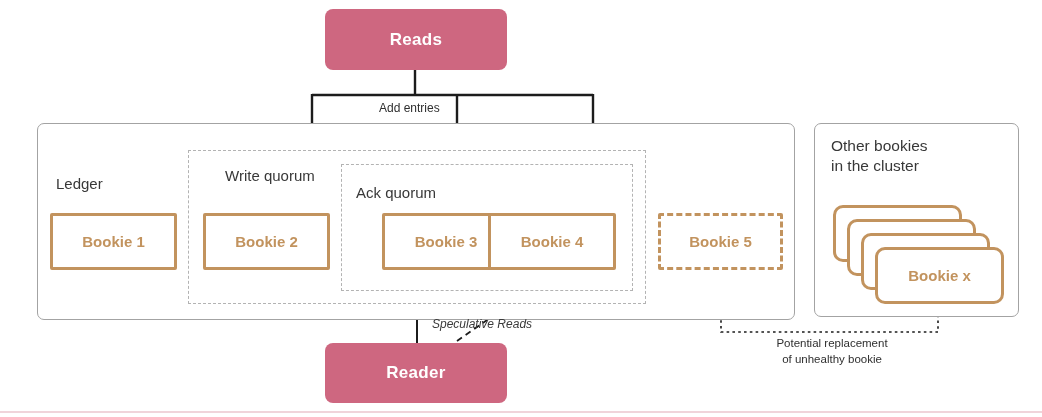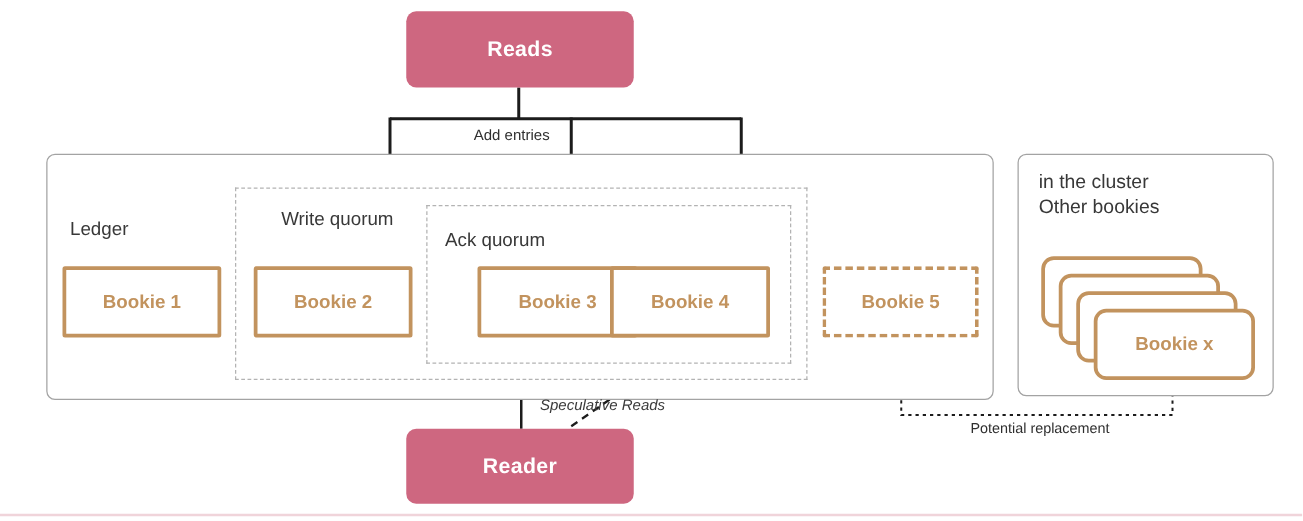--- a/index.html
+++ b/index.html
@@ -94,36 +94,37 @@
   </div>
   <div class="bookie" style="left:488px;top:213px;width:128px;">
     <span>Bookie 4</span>
   </div>
   <div class="bookie dashed" style="left:658px;top:213px;width:125px;">
     <span>Bookie 5</span>
   </div>
 
   <div class="panel" style="left:814px;top:123px;width:203px;height:192px;"></div>
   <div class="two-line abs" style="left:831px;top:136px;">
+    <div>Other bookies</div>
     <div>in the cluster</div>
-    <div>Other bookies</div>
   </div>
 
   <div class="stackcard" style="left:833px;top:205px;"></div>
   <div class="stackcard" style="left:847px;top:219px;"></div>
   <div class="stackcard" style="left:861px;top:233px;"></div>
   <div class="stackcard" style="left:875px;top:247px;">
     <span>Bookie x</span>
   </div>
 
   <div class="actor" style="left:325px;top:343px;height:60px;">
     <span>Reader</span>
   </div>
 
   <div class="note italic" style="left:432px;top:317px;">Speculative Reads</div>
 
   <div class="note center" style="left:738px;top:336px;width:188px;">
     <div>Potential replacement</div>
+    <div>of unhealthy bookie</div>
   </div>
 
   <div class="page-edge"></div>
 
 </div>
 
 </body></html>

